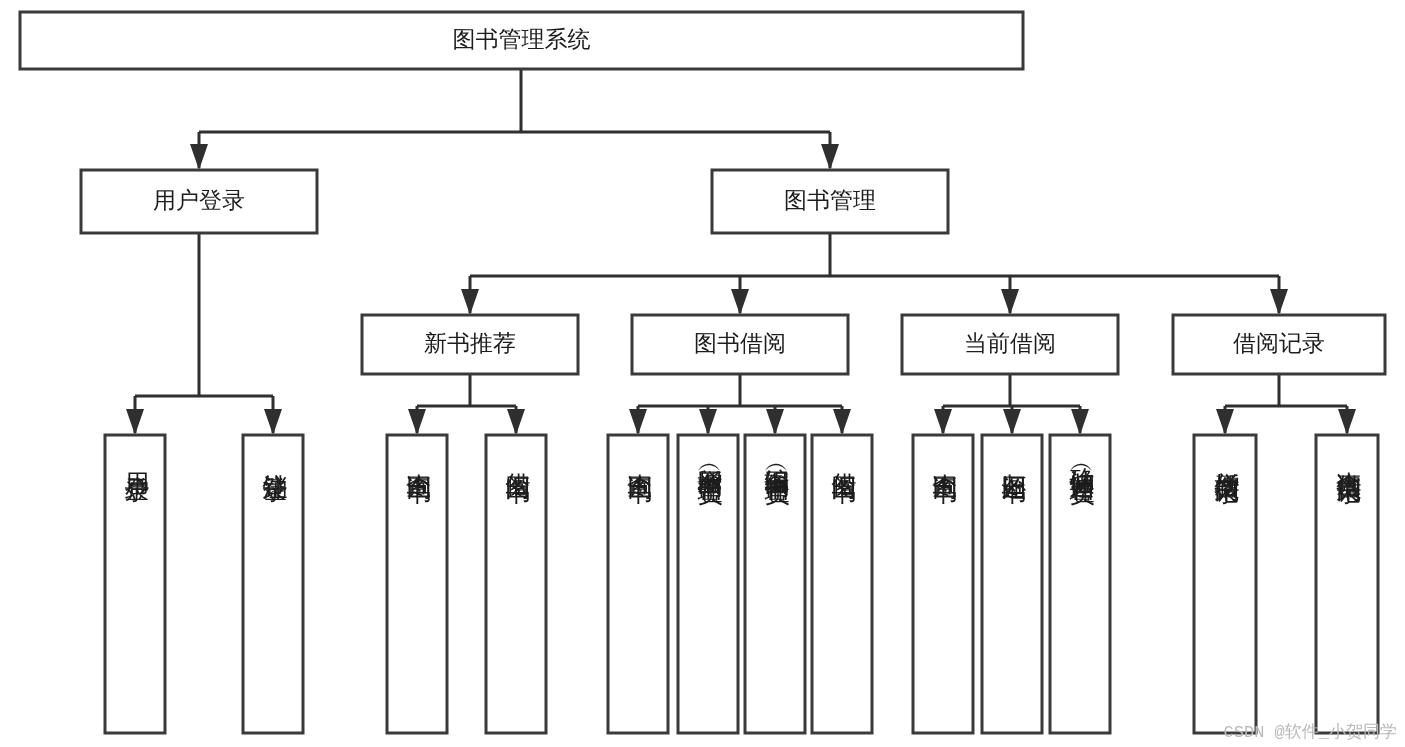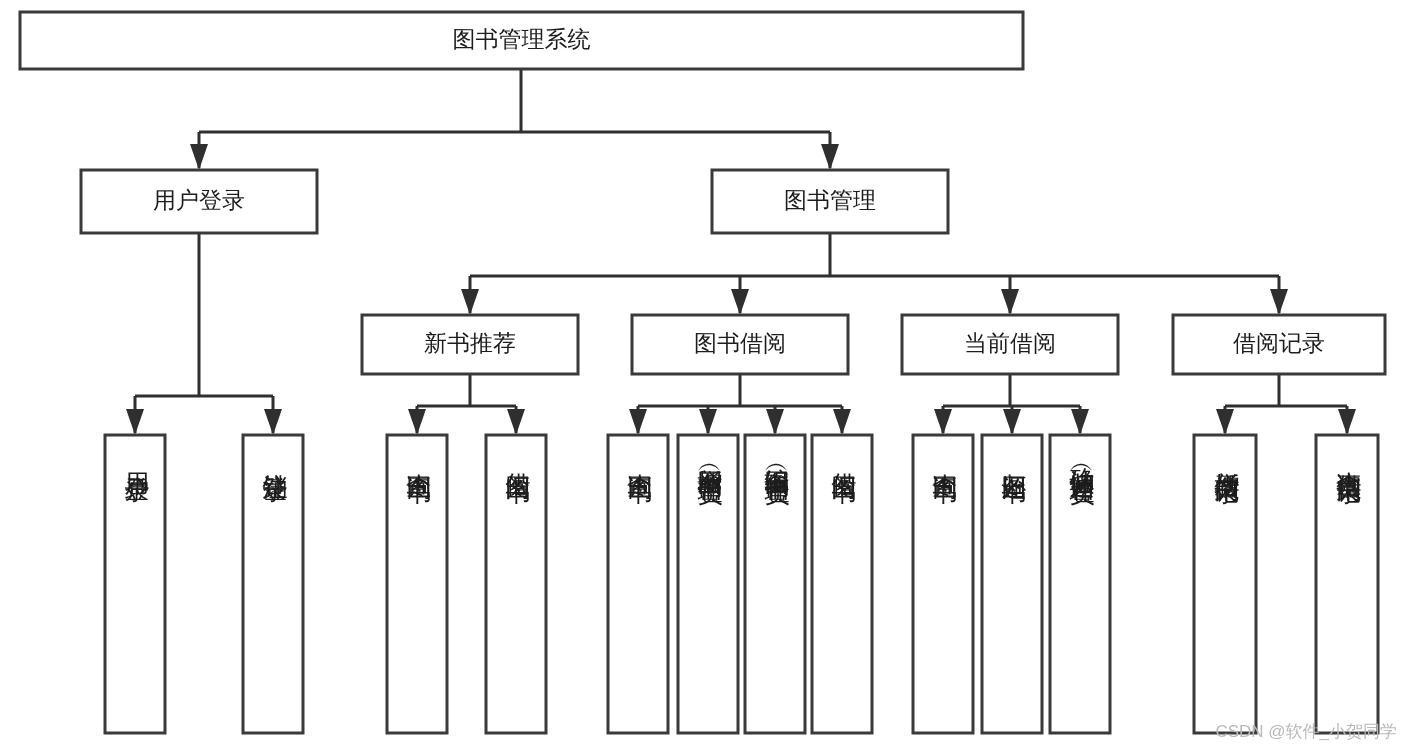--- a/index.html
+++ b/index.html
@@ -53,21 +53,21 @@
   .label-v {
     font-size: 25px;
     writing-mode: vertical-rl;
     text-orientation: upright;
     letter-spacing: 2px;
   }
   .watermark {
     position: absolute;
     right: 8px;
     bottom: 4px;
-    font-family: Liberation Sans, sans-serif;
+    font-family: Liberation Mono, monospace;
     font-size: 17px;
     color: #b9b9b9;
     white-space: nowrap;
     pointer-events: none;
   }
 </style>
 </head>
 <body>
 
 <div id="diagram-root">

